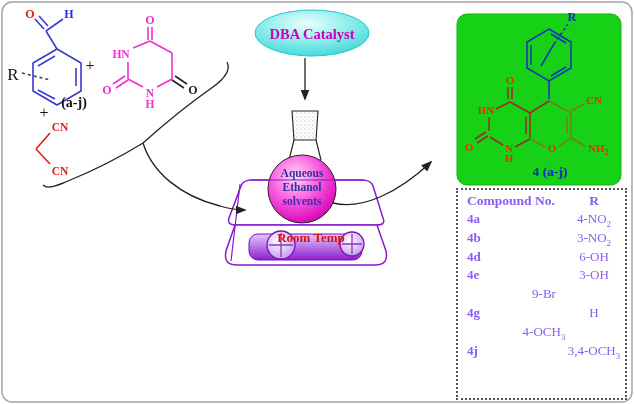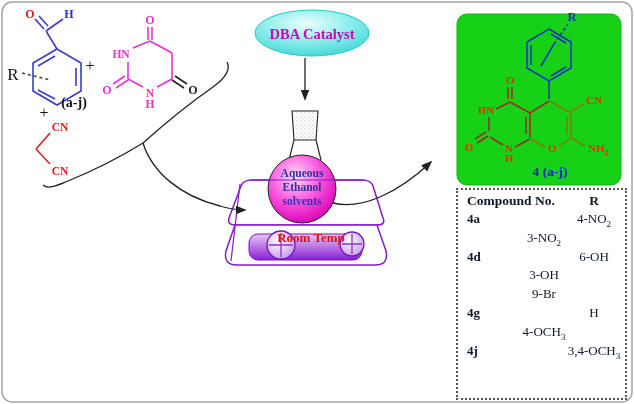--- a/index.html
+++ b/index.html
@@ -1,21 +1,21 @@
 <!DOCTYPE html>
 <html><head>
 <meta charset="utf-8">
 <style>
   html,body{margin:0;padding:0;background:#fff;}
   .canvas{position:relative;width:634px;height:404px;background:#fff;overflow:hidden;
           font-family:"Liberation Serif",serif;}
   svg text{font-family:"Liberation Serif",serif;}
   .cmp-table{position:absolute;left:456px;top:188px;width:171px;height:212px;
              box-sizing:border-box;border:2px dotted #555;background:#fff;
-             padding:1px 4px 0 9px;font-family:"Liberation Serif",serif;color:#0f172a;}
+             padding:1px 4px 0 9px;font-family:"Liberation Serif",serif;color:#8b5cf6;}
   .thead{display:flex;font-weight:bold;font-size:13.5px;height:19px;line-height:19px;}
   .thead .h1{width:100px;}
   .thead .h2{flex:1;text-align:center;}
   .trow{display:flex;font-size:13px;height:18.8px;line-height:18.8px;justify-content:center;}
   .trow .cno{width:100px;font-weight:bold;}
   .trow .cr{flex:1;text-align:center;}
   .trow sub{font-size:9px;}
 </style>
 </head>
 <body>
@@ -191,27 +191,29 @@
   <div class="thead">
     <span class="h1">Compound No.</span>
     <span class="h2">R</span>
   </div>
   <div>
         <div class="trow">
           <span class="cno">4a</span>
           <span class="cr">4-NO<sub>2</sub></span>
         </div>
         <div class="trow">
+          <span class="cno">4b</span>
           <span class="cr">3-NO<sub>2</sub></span>
         </div>
         <div class="trow">
           <span class="cno">4d</span>
           <span class="cr">6-OH</span>
         </div>
         <div class="trow">
+          <span class="cno">4e</span>
           <span class="cr">3-OH</span>
         </div>
         <div class="trow">
           <span class="cr">9-Br</span>
         </div>
         <div class="trow">
           <span class="cno">4g</span>
           <span class="cr">H</span>
         </div>
         <div class="trow">

